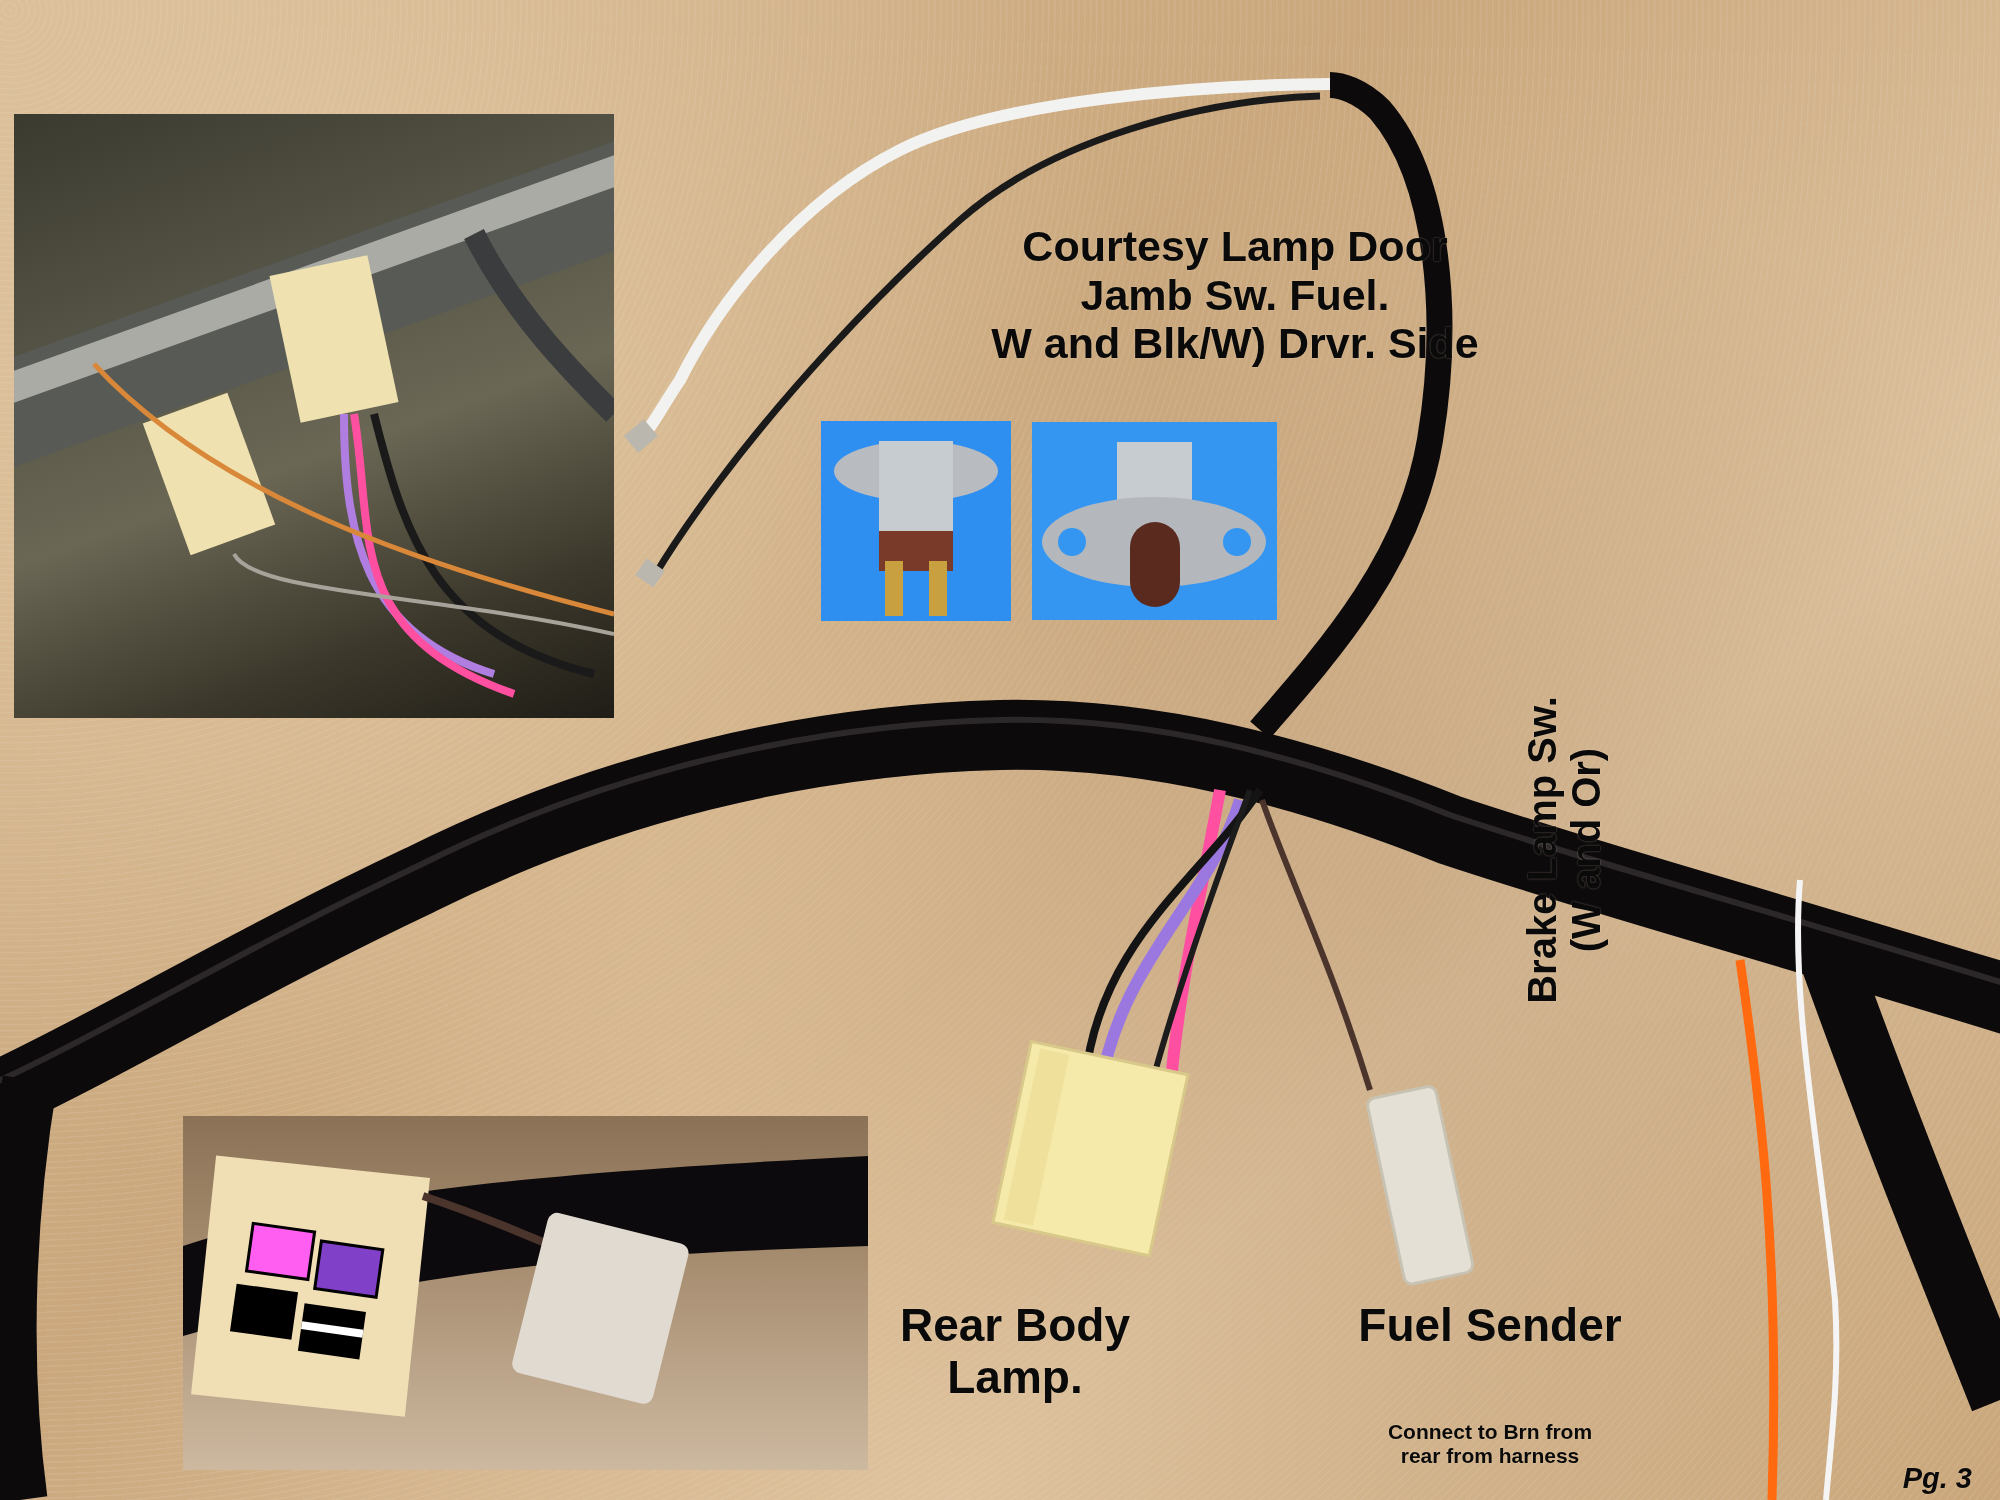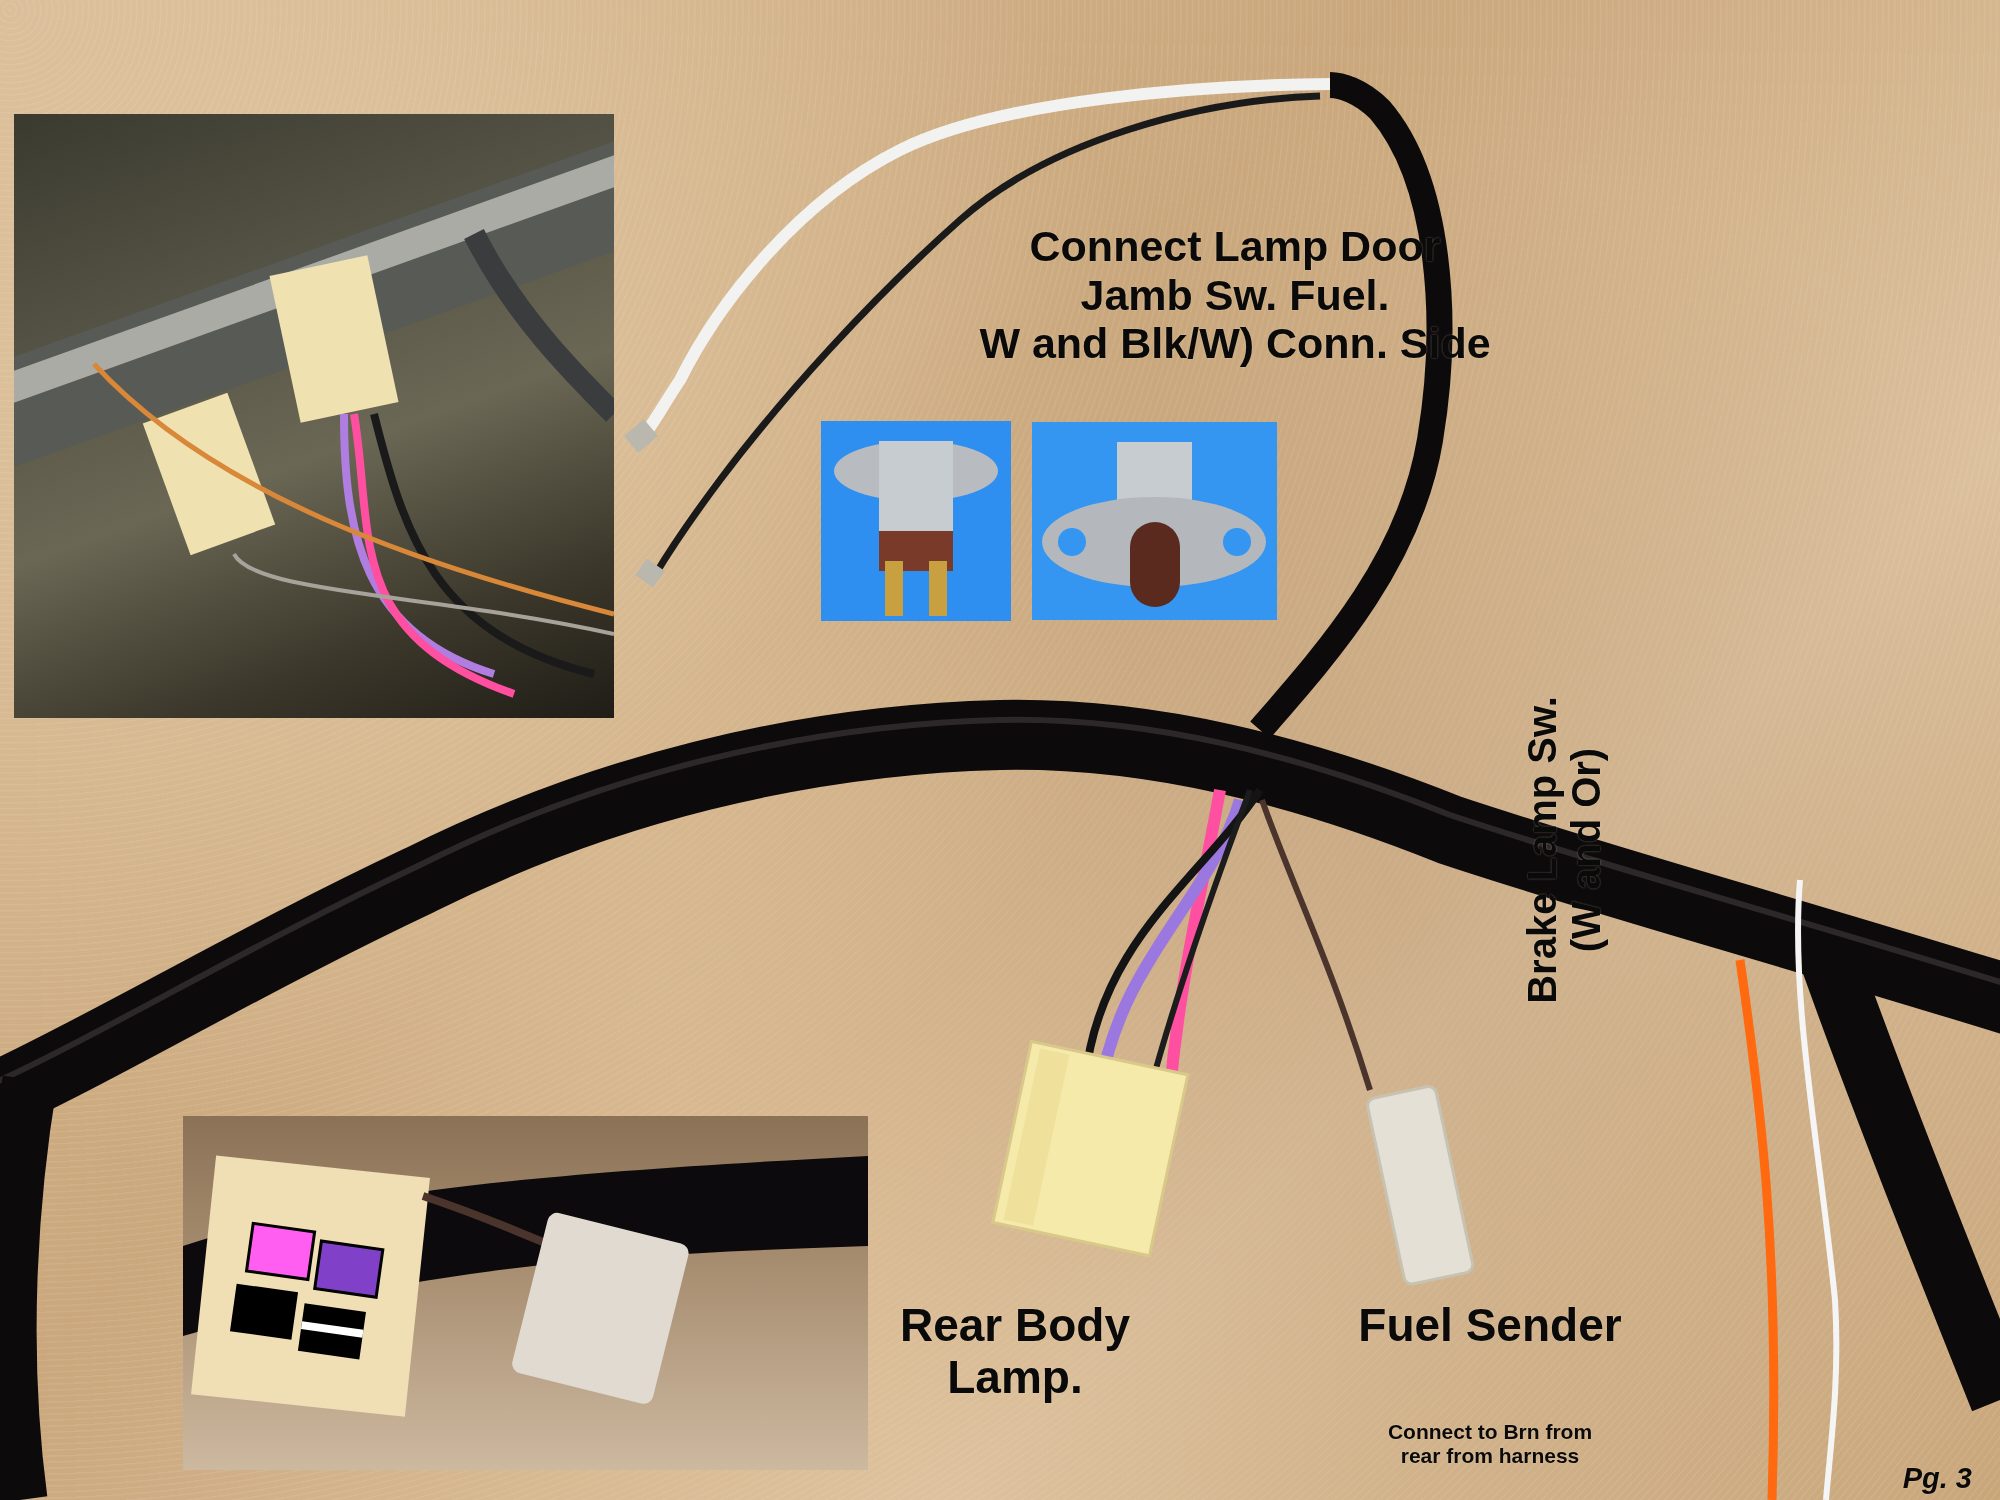--- a/index.html
+++ b/index.html
@@ -119,23 +119,23 @@
   <svg viewBox="0 0 245 198">
     <rect x="85" y="20" width="75" height="70" fill="#c7ccd0"></rect>
     <ellipse cx="122" cy="120" rx="112" ry="45" fill="#b4b8bc"></ellipse>
     <circle cx="40" cy="120" r="14" fill="#3596f2"></circle>
     <circle cx="205" cy="120" r="14" fill="#3596f2"></circle>
     <rect x="98" y="100" width="50" height="85" rx="25" fill="#5a2a1e"></rect>
   </svg>
 </div>
 
 <div class="label lbl-courtesy">
-  <div>Connect Lamp Door</div>
+  <div>Courtesy Lamp Door</div>
   <div>Jamb Sw. Fuel.</div>
-  <div>W and Blk/W) Conn. Side</div>
+  <div>W and Blk/W) Drvr. Side</div>
 </div>
 
 <div class="label lbl-rear">
   <div>Rear Body</div>
   <div>Lamp.</div>
 </div>
 
 <div class="label lbl-fuel">
   <div>Fuel Sender</div>
 </div>

